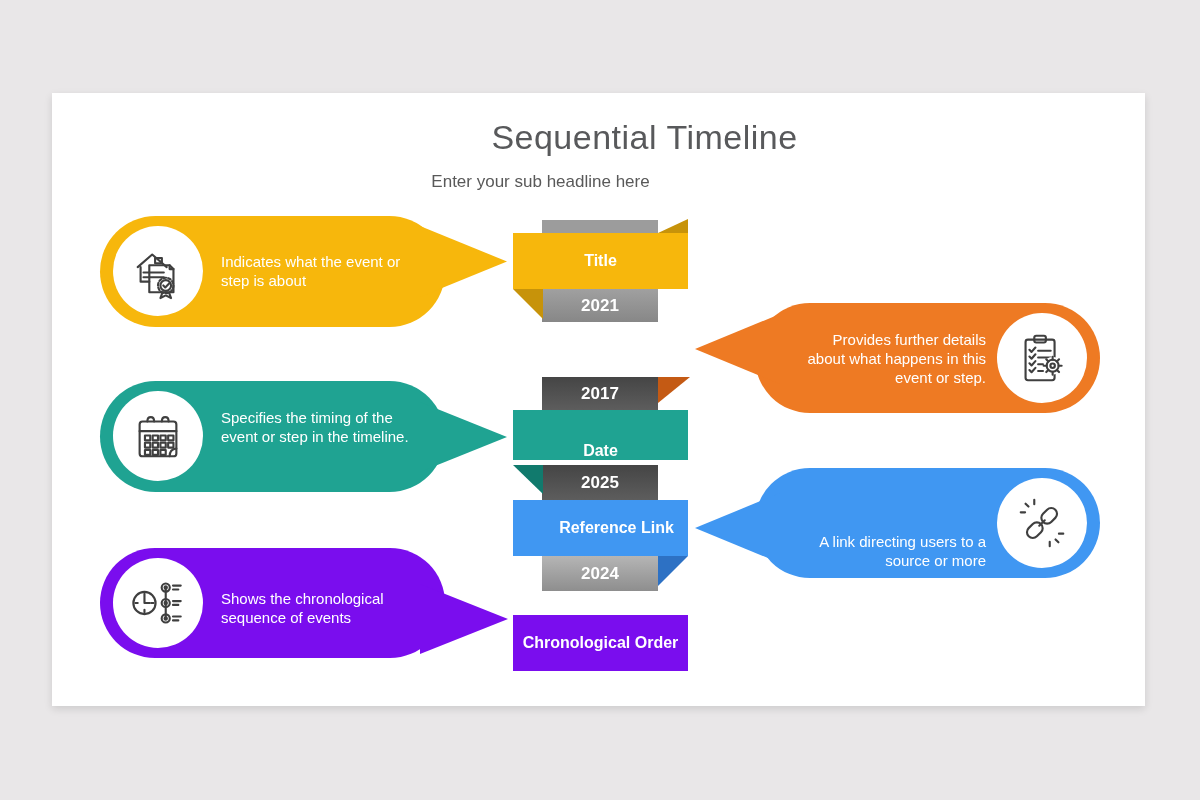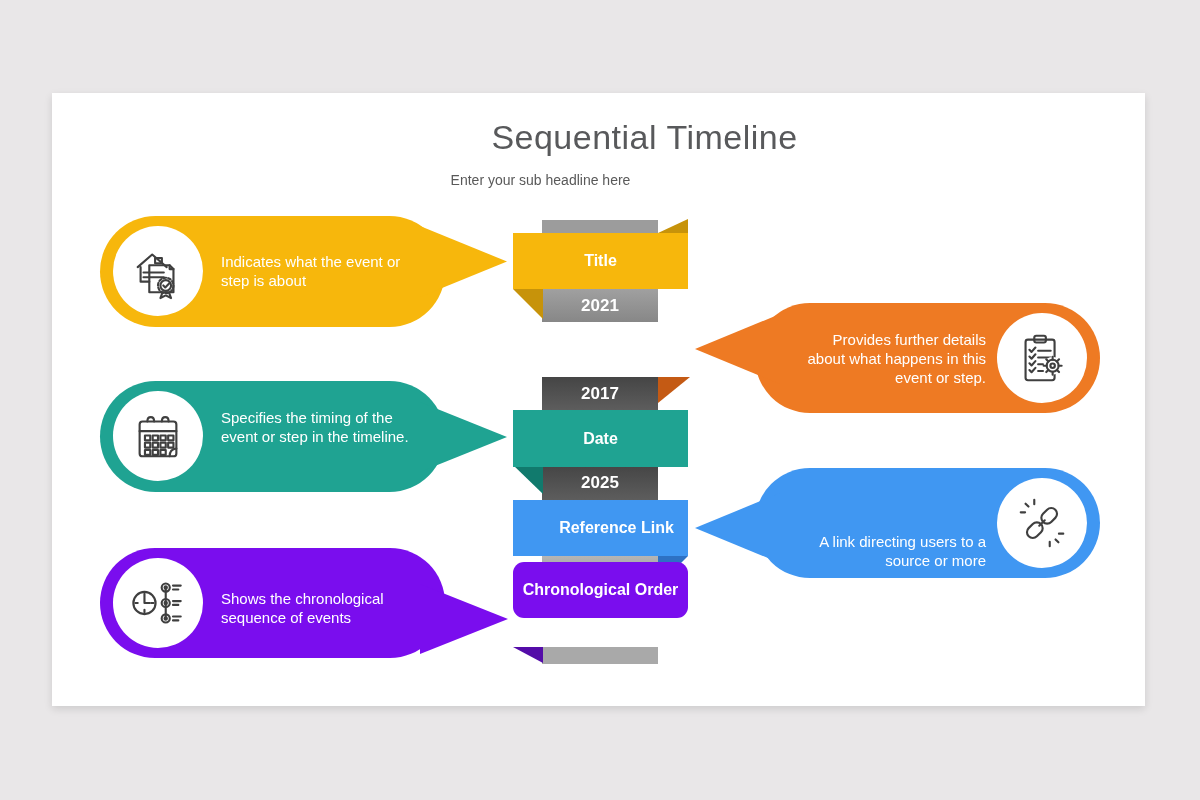--- a/index.html
+++ b/index.html
@@ -15,21 +15,21 @@
     position:absolute; left:52px; top:93px; width:1093px; height:613px;
     background:#ffffff; box-shadow:0 3px 8px rgba(0,0,0,0.12);
   }
   .title {
     position:absolute; left:52px; top:118px; width:1185px;
     text-align:center; font-size:34px; font-weight:400; color:#58595b;
     letter-spacing:0.5px;
   }
   .subtitle {
     position:absolute; left:52px; top:172px; width:977px;
-    text-align:center; font-size:14px; color:#595959;
+    text-align:center; font-size:17px; color:#595959;
   }
   
   .seg { position:absolute; left:542px; width:116px; }
   .seg-label {
     width:100%; height:100%; display:flex; align-items:center; justify-content:center;
     color:#ffffff; font-size:17px; font-weight:bold;
   }
   
   .banner {
     position:absolute; left:513px; width:175px;
@@ -85,27 +85,27 @@
   <div class="fold fold-tr" style="left: 658px; top: 219px; width: 30px; height: 14px; background-color: rgb(199, 147, 10);"></div>
   <div class="fold fold-bl" style="left: 513px; top: 289px; width: 30px; height: 30px; background-color: rgb(199, 147, 10);"></div>
   <div class="fold fold-br" style="left: 658px; top: 377px; width: 32px; height: 26px; background-color: rgb(196, 90, 20);"></div>
   <div class="fold fold-bl" style="left: 513px; top: 465px; width: 30px; height: 29px; background-color: rgb(17, 122, 109);"></div>
   <div class="fold fold-br" style="left: 658px; top: 556px; width: 30px; height: 30px; background-color: rgb(45, 113, 196);"></div>
   <div class="fold fold-bl" style="left: 513px; top: 647px; width: 30px; height: 16px; background-color: rgb(84, 12, 168);"></div>
 
   <div class="banner" style="top: 233px; height: 56px; background-color: rgb(247, 183, 12);">
     <span>Title</span>
   </div>
-  <div class="banner" style="top: 410px; height: 57px; background-color: rgb(31, 163, 146);">
+  <div class="banner" style="top: 410px; height: 50px; background-color: rgb(31, 163, 146); align-items: flex-end;">
     <span>Date</span>
   </div>
   <div class="banner" style="top: 500px; height: 56px; background-color: rgb(64, 151, 242); padding-left: 32px;">
     <span>Reference Link</span>
   </div>
-  <div class="banner" style="top: 562px; height: 56px; background-color: rgb(122, 13, 238); border-radius: 11px;">
+  <div class="banner" style="top: 615px; height: 56px; background-color: rgb(122, 13, 238);">
     <span>Chronological Order</span>
   </div>
 
   <div class="pill" style="left: 100px; top: 216px; width: 345px; height: 111px; background-color: rgb(247, 183, 12);"></div>
   <div class="tail tail-right" style="left: 420px; top: 226px; width: 87px; height: 71px; background-color: rgb(247, 183, 12);"></div>
   <div class="bubble-circle" style="left:113px; top:226px;">
     <svg class="icon-svg" width="58" height="58" viewBox="0 0 60 60">
       <path d="M9,26 L24,13 L39,26"></path>
       <path d="M12,26 V41 H21"></path>
       <rect x="27" y="16.5" width="7" height="5.5"></rect>

